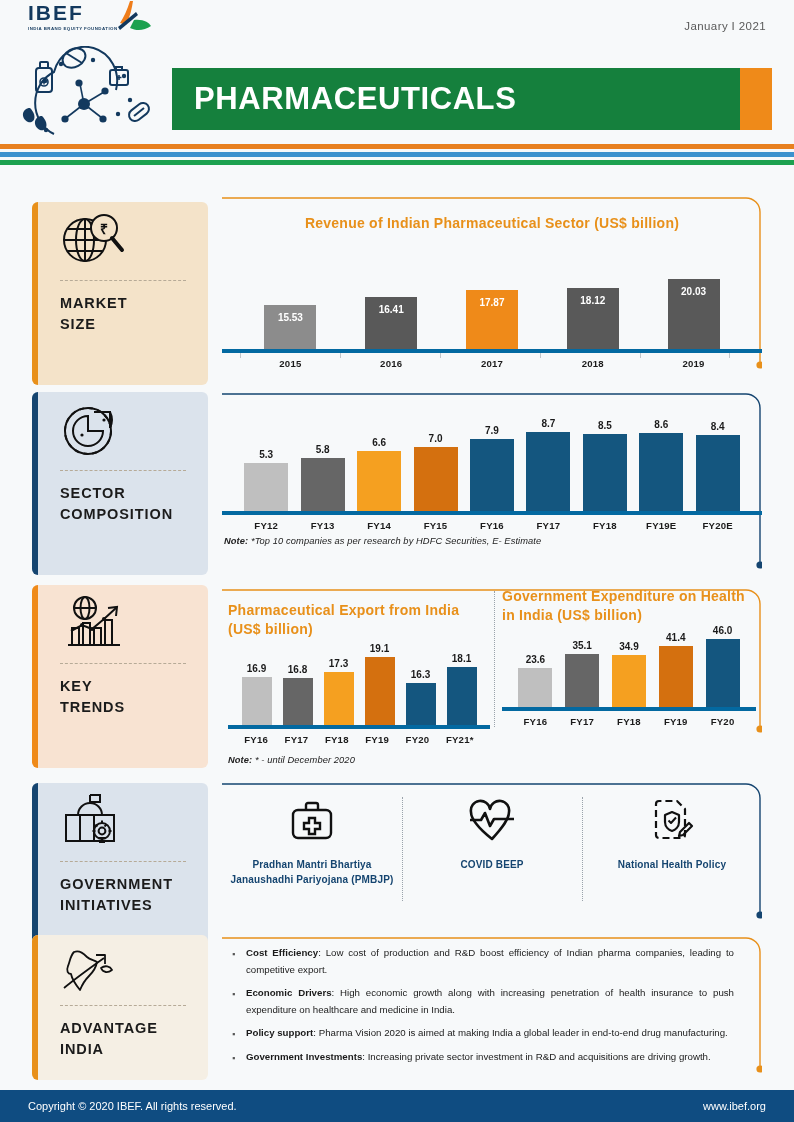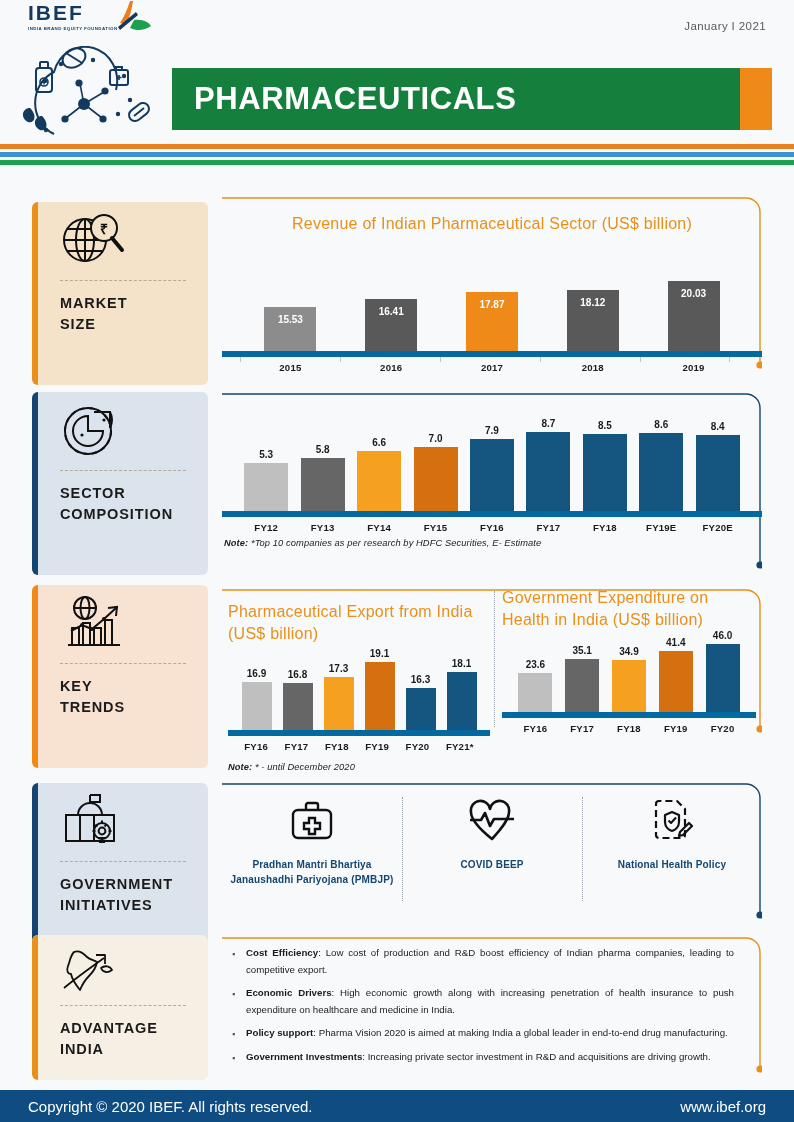--- a/index.html
+++ b/index.html
@@ -70,36 +70,36 @@
   .card.c4 { top: 588px; height: 183px; }
   .card.c5 { top: 740px; height: 145px; }
   .card.c5 .icon-area { height: 70px; }
 
   
   .panel { position: absolute; left: 222px; width: 540px; }
 
   .connector { position: absolute; stroke-width: 1.4; fill: none; }
 
   .panel-title {
-    text-align: center; font-size: 16px; font-weight: normal; letter-spacing: .25px;
+    text-align: center; font-size: 14px; font-weight: bold; letter-spacing: .25px;
   }
   .panel-title.orange { color: #e8901a; }
   .panel-title.navy   { color: #154570; }
 
   .note { font-size: 9.3px; font-style: italic; color: #222; letter-spacing: .1px; }
   .note b { font-weight: bold; }
 
   
   .chart { position: relative; }
   .bars { display: flex; align-items: flex-end; justify-content: space-around; position: relative; }
   .bcol { display: flex; flex-direction: column; align-items: center; justify-content: flex-end; position: relative; }
   .bval { font-size: 10px; font-weight: bold; color: #1b1b1b; margin-bottom: 3px; }
   .bval.inside { position: absolute; color: #ffffff; top: 7px; font-size: 10px; }
   .bar-rect { width: 100%; }
-  .axis { border-top: 6px solid #0369a1; position: relative; }
+  .axis { border-top: 4px solid #0369a1; position: relative; }
   .ticks { display: flex; justify-content: space-around; }
   .tick { font-size: 9.6px; font-weight: bold; color: #1b1b1b; text-align: center; padding-top: 5px; letter-spacing: .2px; }
   .tick-mark { position: absolute; top: 0; width: 1px; height: 5px; background: #c3c6c9; }
 
   
   .sec1 { top: 0; height: 182px; }
   .sec1 .chart { margin-top: 26px; }
   .sec1 .bars { height: 92px; padding: 0 18px; }
   .sec1 .bcol { width: 52px; justify-content: flex-end; }
 
@@ -137,21 +137,21 @@
   .bullets { padding: 10px 28px 0 10px; }
   .bullet { display: flex; font-size: 9.7px; color: #1b1b1b; line-height: 1.75; margin-bottom: 6px; }
   .bullet .dot { width: 14px; flex: none; color: #555; font-size: 9px; padding-top: 2px; }
   .bullet .btext { flex: 1; text-align: justify; }
   .bullet .btext b { font-weight: bold; }
 
   
   .footer {
     position: absolute; left: 0; bottom: 0; width: 794px; height: 32px;
     background: #0f4c81; display: flex; align-items: center; justify-content: space-between;
-    padding: 0 28px; color: #fff; font-size: 15px;
+    padding: 0 28px; color: #fff; font-size: 11px;
   }
 </style>
 </head>
 <body>
 
 <div class="page">
 
   <div class="header">
 
     <div class="logo-wrap">

